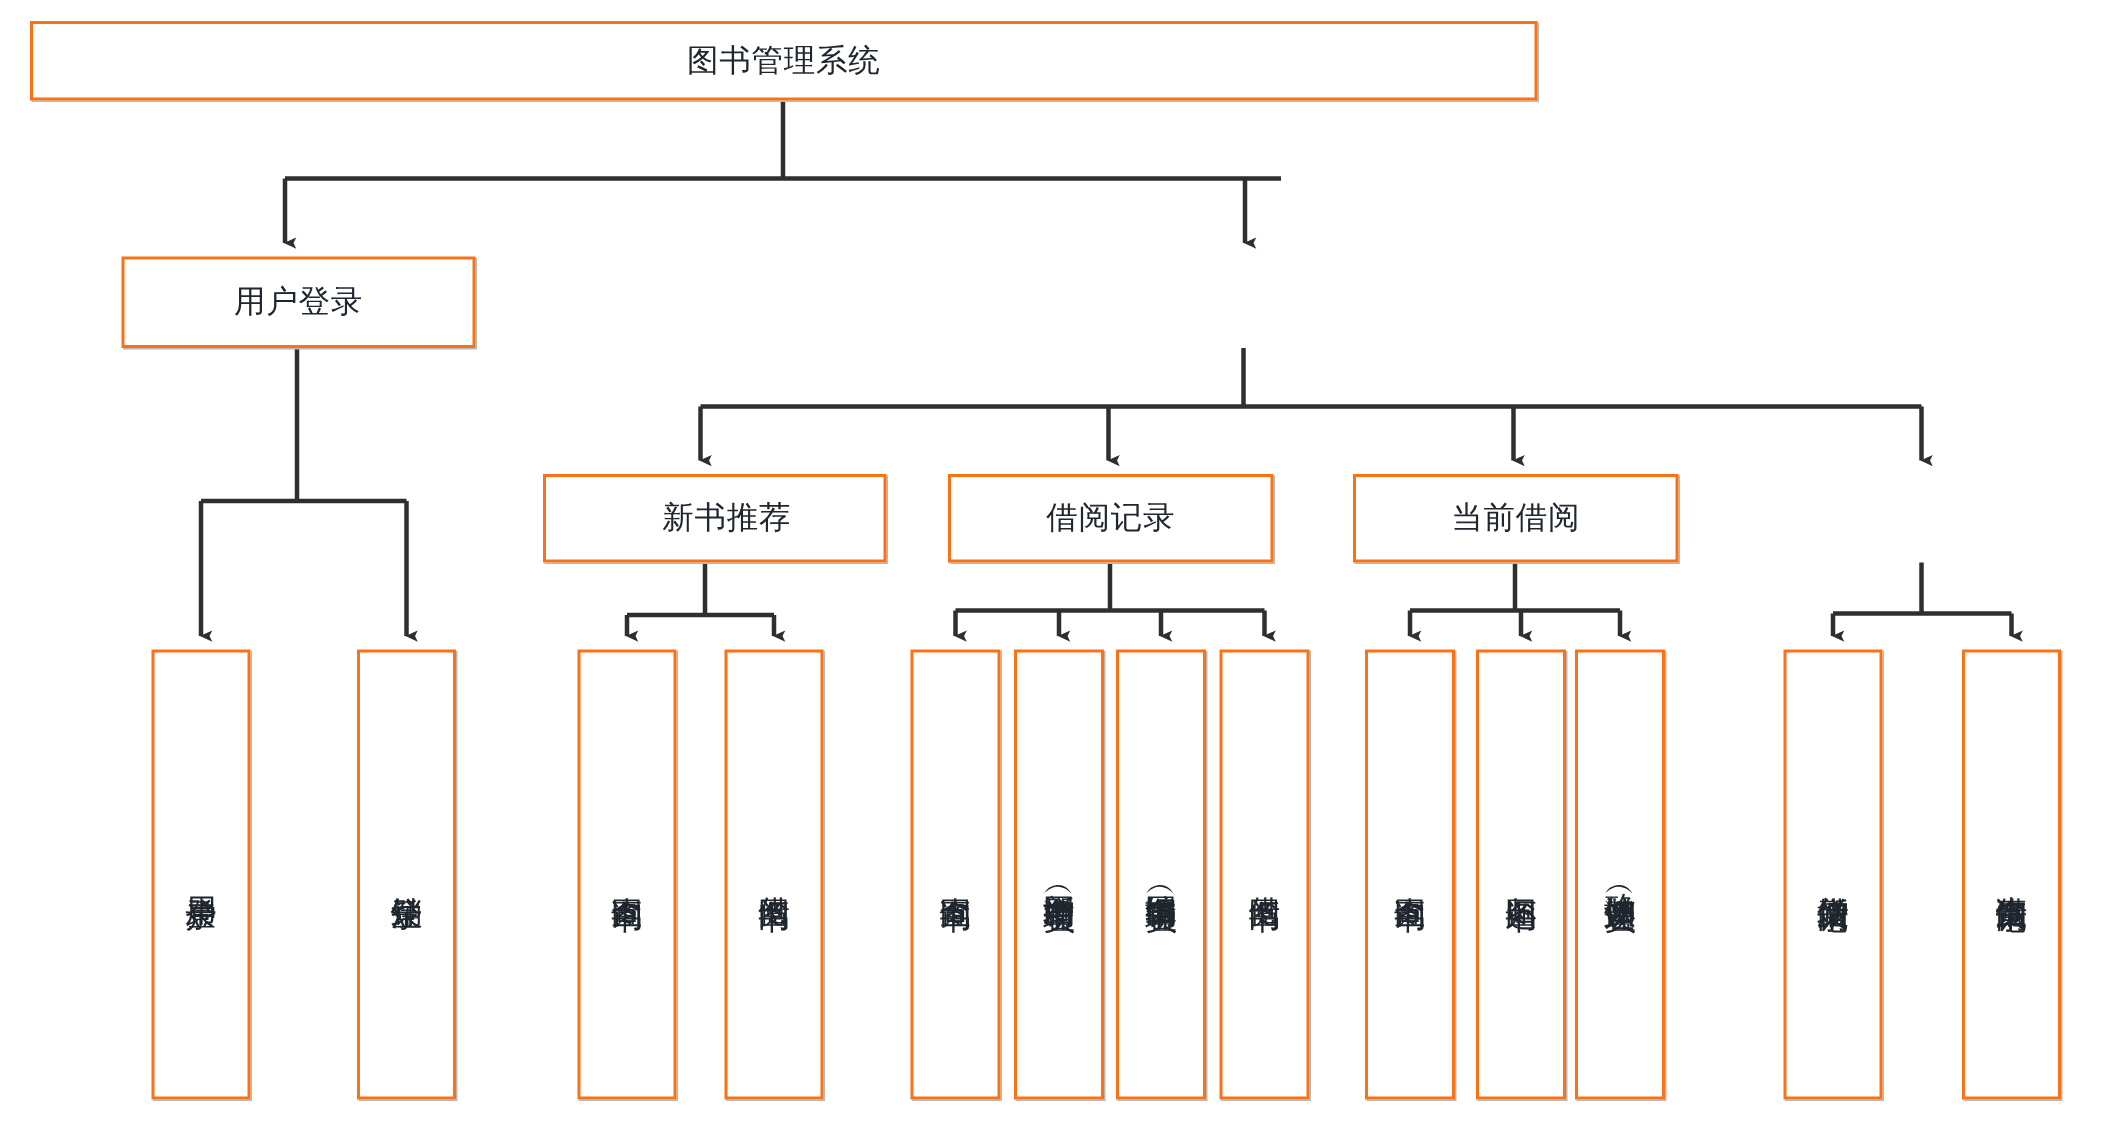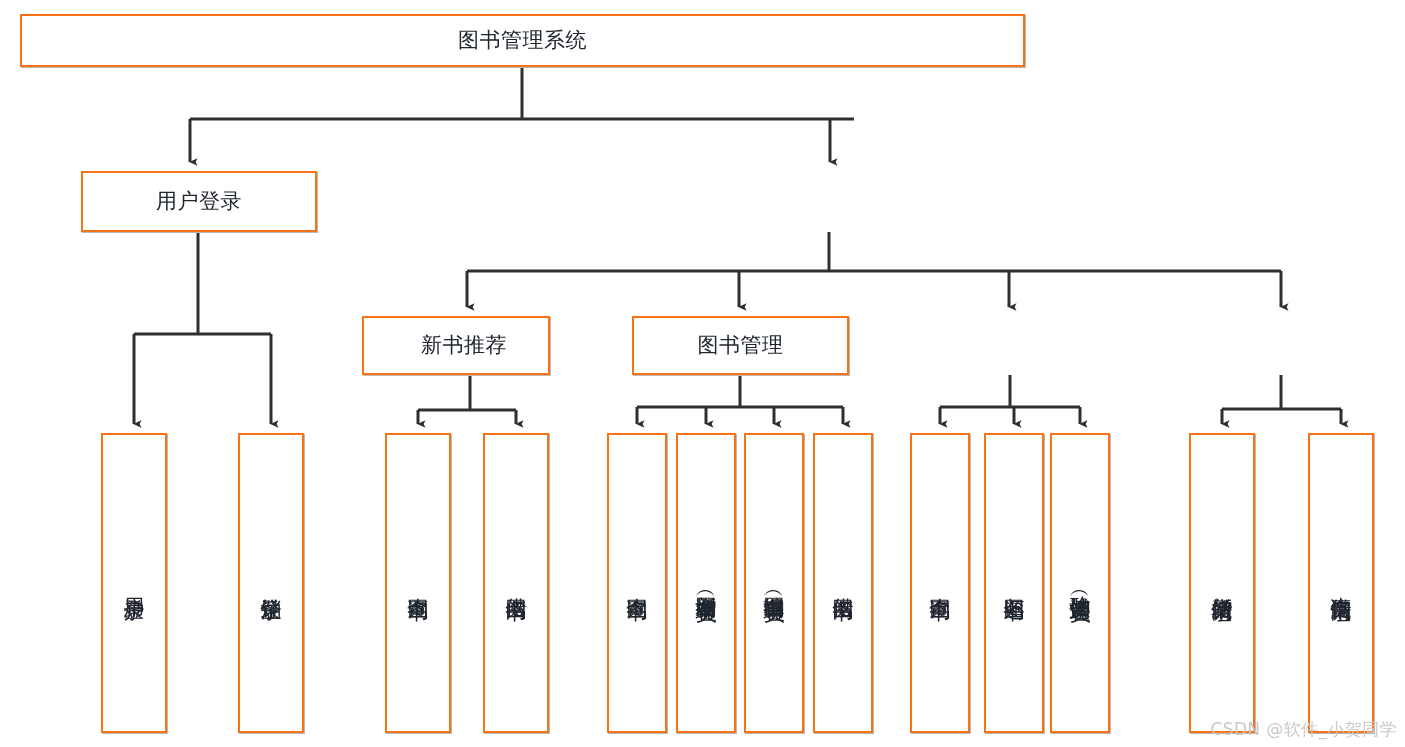--- a/index.html
+++ b/index.html
@@ -128,25 +128,28 @@
   </svg>
 
   <div class="node h" style="left:20px; top:14px; width:1005px; height:53px;">
     <span class="label">图书管理系统</span>
   </div>
 
   <div class="node h" style="left:81px; top:171px; width:236px; height:61px;">
     <span class="label">用户登录</span>
   </div>
 
-  <div class="node h" style="left:362px; top:316px; width:188px; height:59px;padding-left:16px;">
+  <div class="node h" style="left:362px; top:316px; width:229px; height:59px;padding-left:16px;">
     <span class="label">新书推荐</span>
   </div>
   <div class="node h" style="left:632px; top:316px; width:217px; height:59px;">
-    <span class="label">图书管理</span>
+    <span class="label">借阅记录</span>
+  </div>
+  <div class="node h" style="left:902px; top:316px; width:217px; height:59px;">
+    <span class="label">当前借阅</span>
   </div>
 
   <div class="node v" style="left:101px; top:433px; width:66px; height:300px;">
     <span class="label">用户登录</span>
   </div>
   <div class="node v" style="left:238px; top:433px; width:66px; height:300px;">
     <span class="label">注销登录</span>
   </div>
 
   <div class="node v" style="left:385px; top:433px; width:66px; height:300px;">
@@ -179,15 +182,14 @@
     <span class="label">确认归还（管理员）</span>
   </div>
 
   <div class="node v" style="left:1189px; top:433px; width:66px; height:300px;">
     <span class="label">新增借阅记录</span>
   </div>
   <div class="node v" style="left:1308px; top:433px; width:66px; height:300px;">
     <span class="label">查询借阅记录</span>
   </div>
 
-  <div class="watermark">CSDN @软件_小贺同学</div>
 
 </div>
 
 </body></html>

